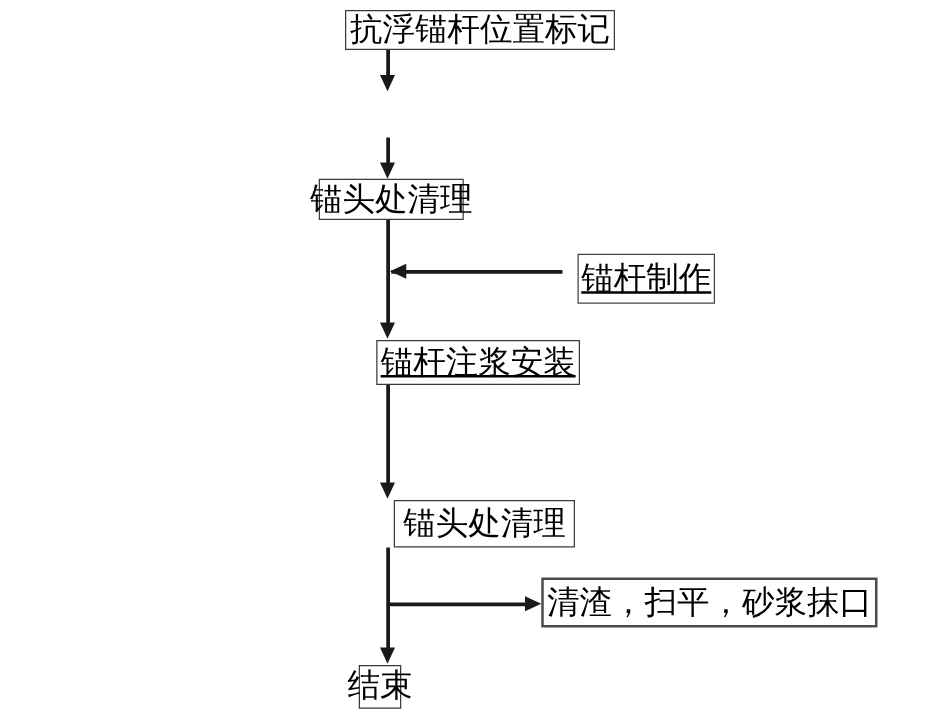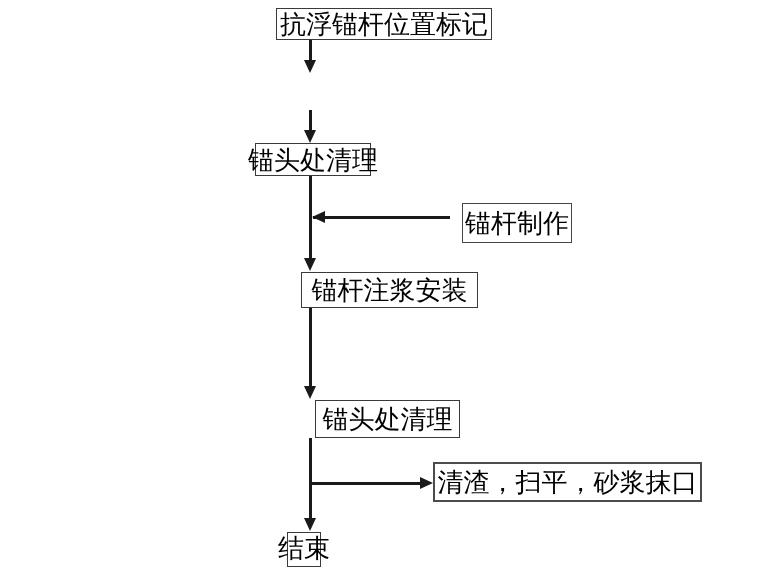--- a/index.html
+++ b/index.html
@@ -25,22 +25,22 @@
     justify-content: center;
     font-size: 26px;
     line-height: 1;
     color: #000000;
     white-space: nowrap;
   }
   
   #n-mark      { left:276px; top:8px;   width:216px; height:32px; }
   #n-drill     { left:254px; top:73px;  width:116px; height:37px; }
   #n-casing    { left:255px; top:143px; width:116px; height:33px; }
-  #n-fabricate { left:462px; top:203px; width:110px; height:40px; border-color:#454545; }
-  #n-grout     { left:301px; top:272px; width:177px; height:36px; }
+  #n-fabricate { left:462px; top:203px; width:110px; height:40px; border-color:#454545;text-decoration:underline; }
+  #n-grout     { left:301px; top:272px; width:163px; height:36px;text-decoration:underline; }
   #n-headclean { left:315px; top:400px; width:145px; height:38px; }
   #n-finish    { left:433px; top:462px; width:269px; height:40px; border-width:2px; border-color:#4c4c4c; }
   #n-end       { left:287px; top:532px; width:34px;  height:35px;font-family:Liberation Mono, monospace; }
 
   .divider {
     position: absolute;
     left: 81px;
     top: -1px;
     bottom: -1px;
     width: 2px;

